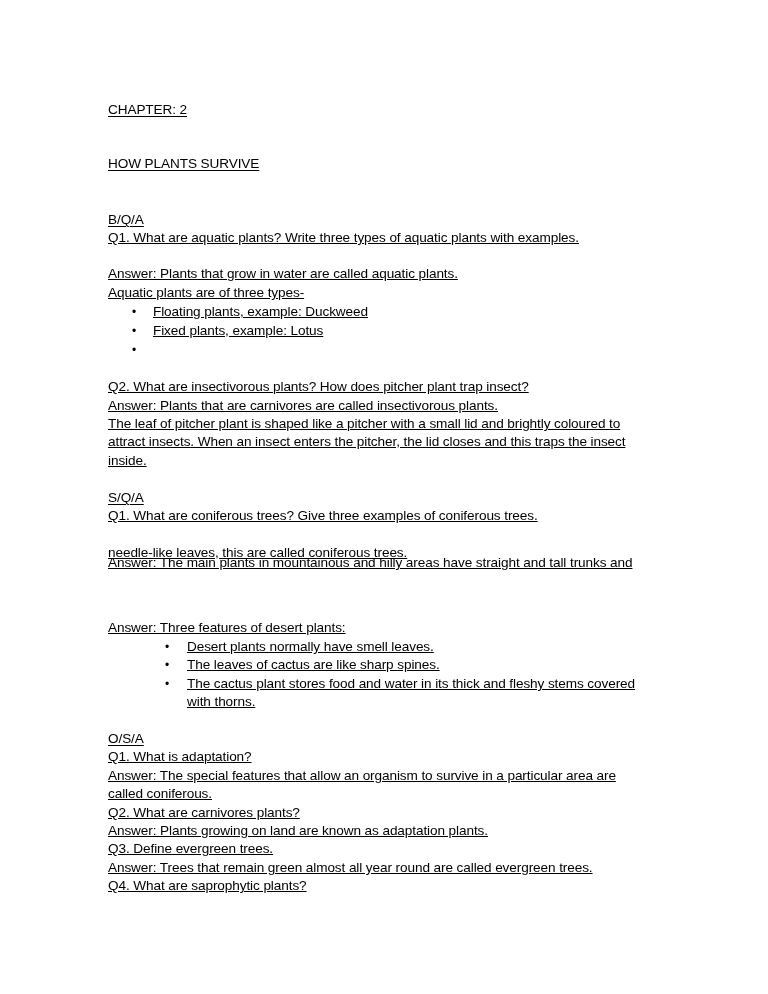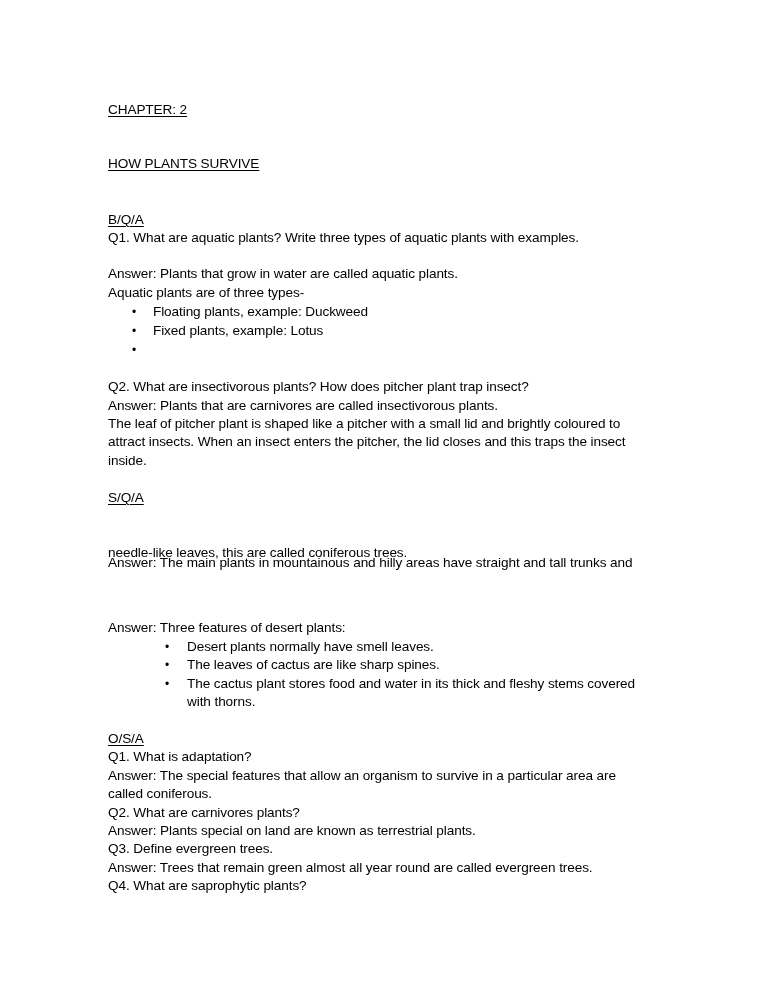--- a/index.html
+++ b/index.html
@@ -1,20 +1,20 @@
 <!DOCTYPE html>
 <html><head>
 <meta charset="utf-8">
 <style>
   html, body { margin: 0; padding: 0; background: #ffffff; }
   body { width: 768px; height: 994px; position: relative; overflow: hidden;
          font-family: "Liberation Sans", "DejaVu Sans", sans-serif; color: #000; }
   .page { position: absolute; left: 0; top: 0; width: 768px; height: 994px; }
-  .ln { position: absolute; left: 108px; font-size: 13.6px; line-height: 18px; white-space: nowrap; letter-spacing: -0.1px; }
-  .u { text-decoration: underline; text-underline-offset: 2px; }
+  .ln { position: absolute; left: 108px; font-size: 13.6px; line-height: 18px; white-space: nowrap; letter-spacing: -0.1px; text-decoration: underline; }
+  .u { text-underline-offset: 2px; }
   .bl { position: absolute; font-size: 12px; line-height: 18px; }
 </style>
 </head>
 <body>
 
 <div class="page">
 
   <div class="ln u" style="top:101px">CHAPTER: 2</div>
   <div class="ln u" style="top:155px">HOW PLANTS SURVIVE</div>
 
@@ -29,36 +29,37 @@
   <div class="ln" style="left:153px;top:322px">Fixed plants, example: Lotus</div>
   <div class="bl" style="left:132px;top:341px">•</div>
 
   <div class="ln" style="top:378px">Q2. What are insectivorous plants? How does pitcher plant trap insect?</div>
   <div class="ln" style="top:397px">Answer: Plants that are carnivores are called insectivorous plants.</div>
   <div class="ln" style="top:415px">The leaf of pitcher plant is shaped like a pitcher with a small lid and brightly coloured to</div>
   <div class="ln" style="top:433px">attract insects. When an insect enters the pitcher, the lid closes and this traps the insect</div>
   <div class="ln" style="top:452px">inside.</div>
 
   <div class="ln u" style="top:489px">S/Q/A</div>
+  <div class="ln" style="top:507px">Q1. What are coniferous trees? Give three examples of coniferous trees.</div>
   <div class="ln" style="top:554px">Answer: The main plants in mountainous and hilly areas have straight and tall trunks and</div>
   <div class="ln" style="top:544px">needle-like leaves, this are called coniferous trees.</div>
 
   <div class="ln" style="top:619px">Answer: Three features of desert plants:</div>
 
   <div class="bl" style="left:165px;top:638px">•</div>
   <div class="ln" style="left:187px;top:638px">Desert plants normally have smell leaves.</div>
   <div class="bl" style="left:165px;top:656px">•</div>
   <div class="ln" style="left:187px;top:656px">The leaves of cactus are like sharp spines.</div>
   <div class="bl" style="left:165px;top:675px">•</div>
   <div class="ln" style="left:187px;top:675px">The cactus plant stores food and water in its thick and fleshy stems covered</div>
   <div class="ln" style="left:187px;top:693px">with thorns.</div>
 
   <div class="ln u" style="top:730px">O/S/A</div>
   <div class="ln" style="top:748px">Q1. What is adaptation?</div>
   <div class="ln" style="top:767px">Answer: The special features that allow an organism to survive in a particular area are</div>
   <div class="ln" style="top:785px">called coniferous.</div>
   <div class="ln" style="top:804px">Q2. What are carnivores plants?</div>
-  <div class="ln" style="top:822px">Answer: Plants special on land are known as terrestrial plants.</div>
+  <div class="ln" style="top:822px">Answer: Plants growing on land are known as adaptation plants.</div>
   <div class="ln" style="top:840px">Q3. Define evergreen trees.</div>
   <div class="ln" style="top:859px">Answer: Trees that remain green almost all year round are called evergreen trees.</div>
   <div class="ln" style="top:877px">Q4. What are saprophytic plants?</div>
 
 </div>
 
 </body></html>

